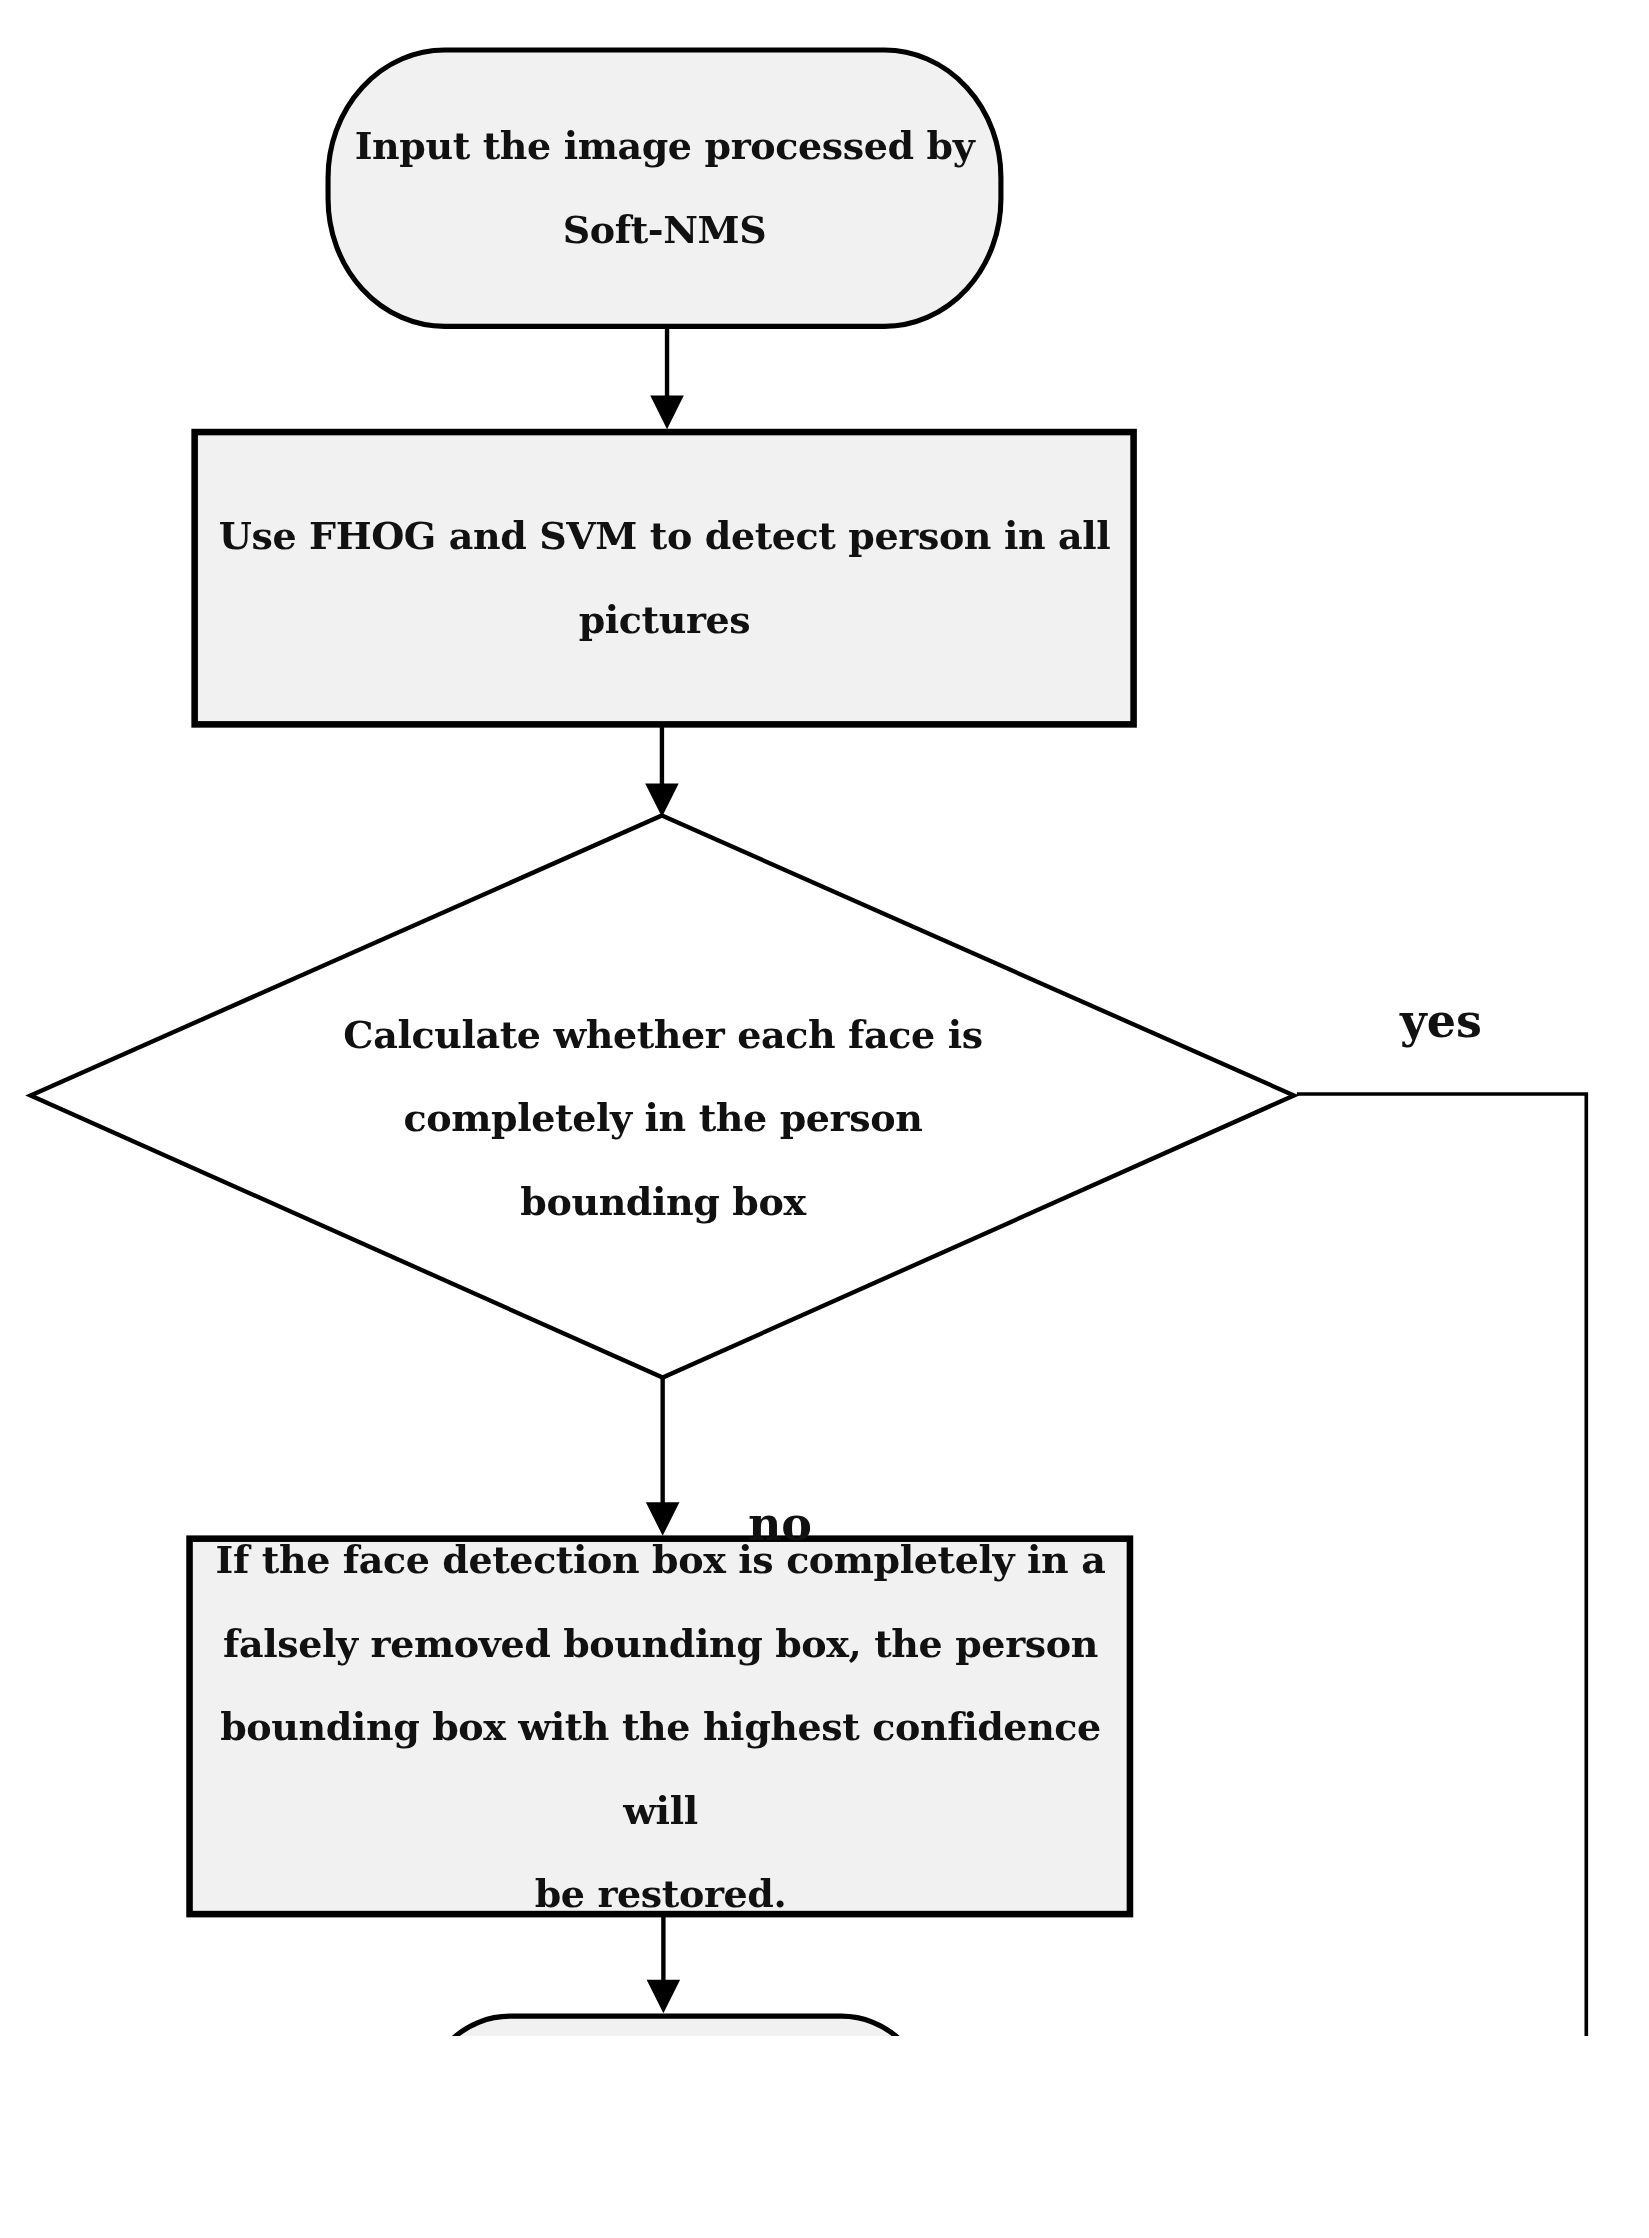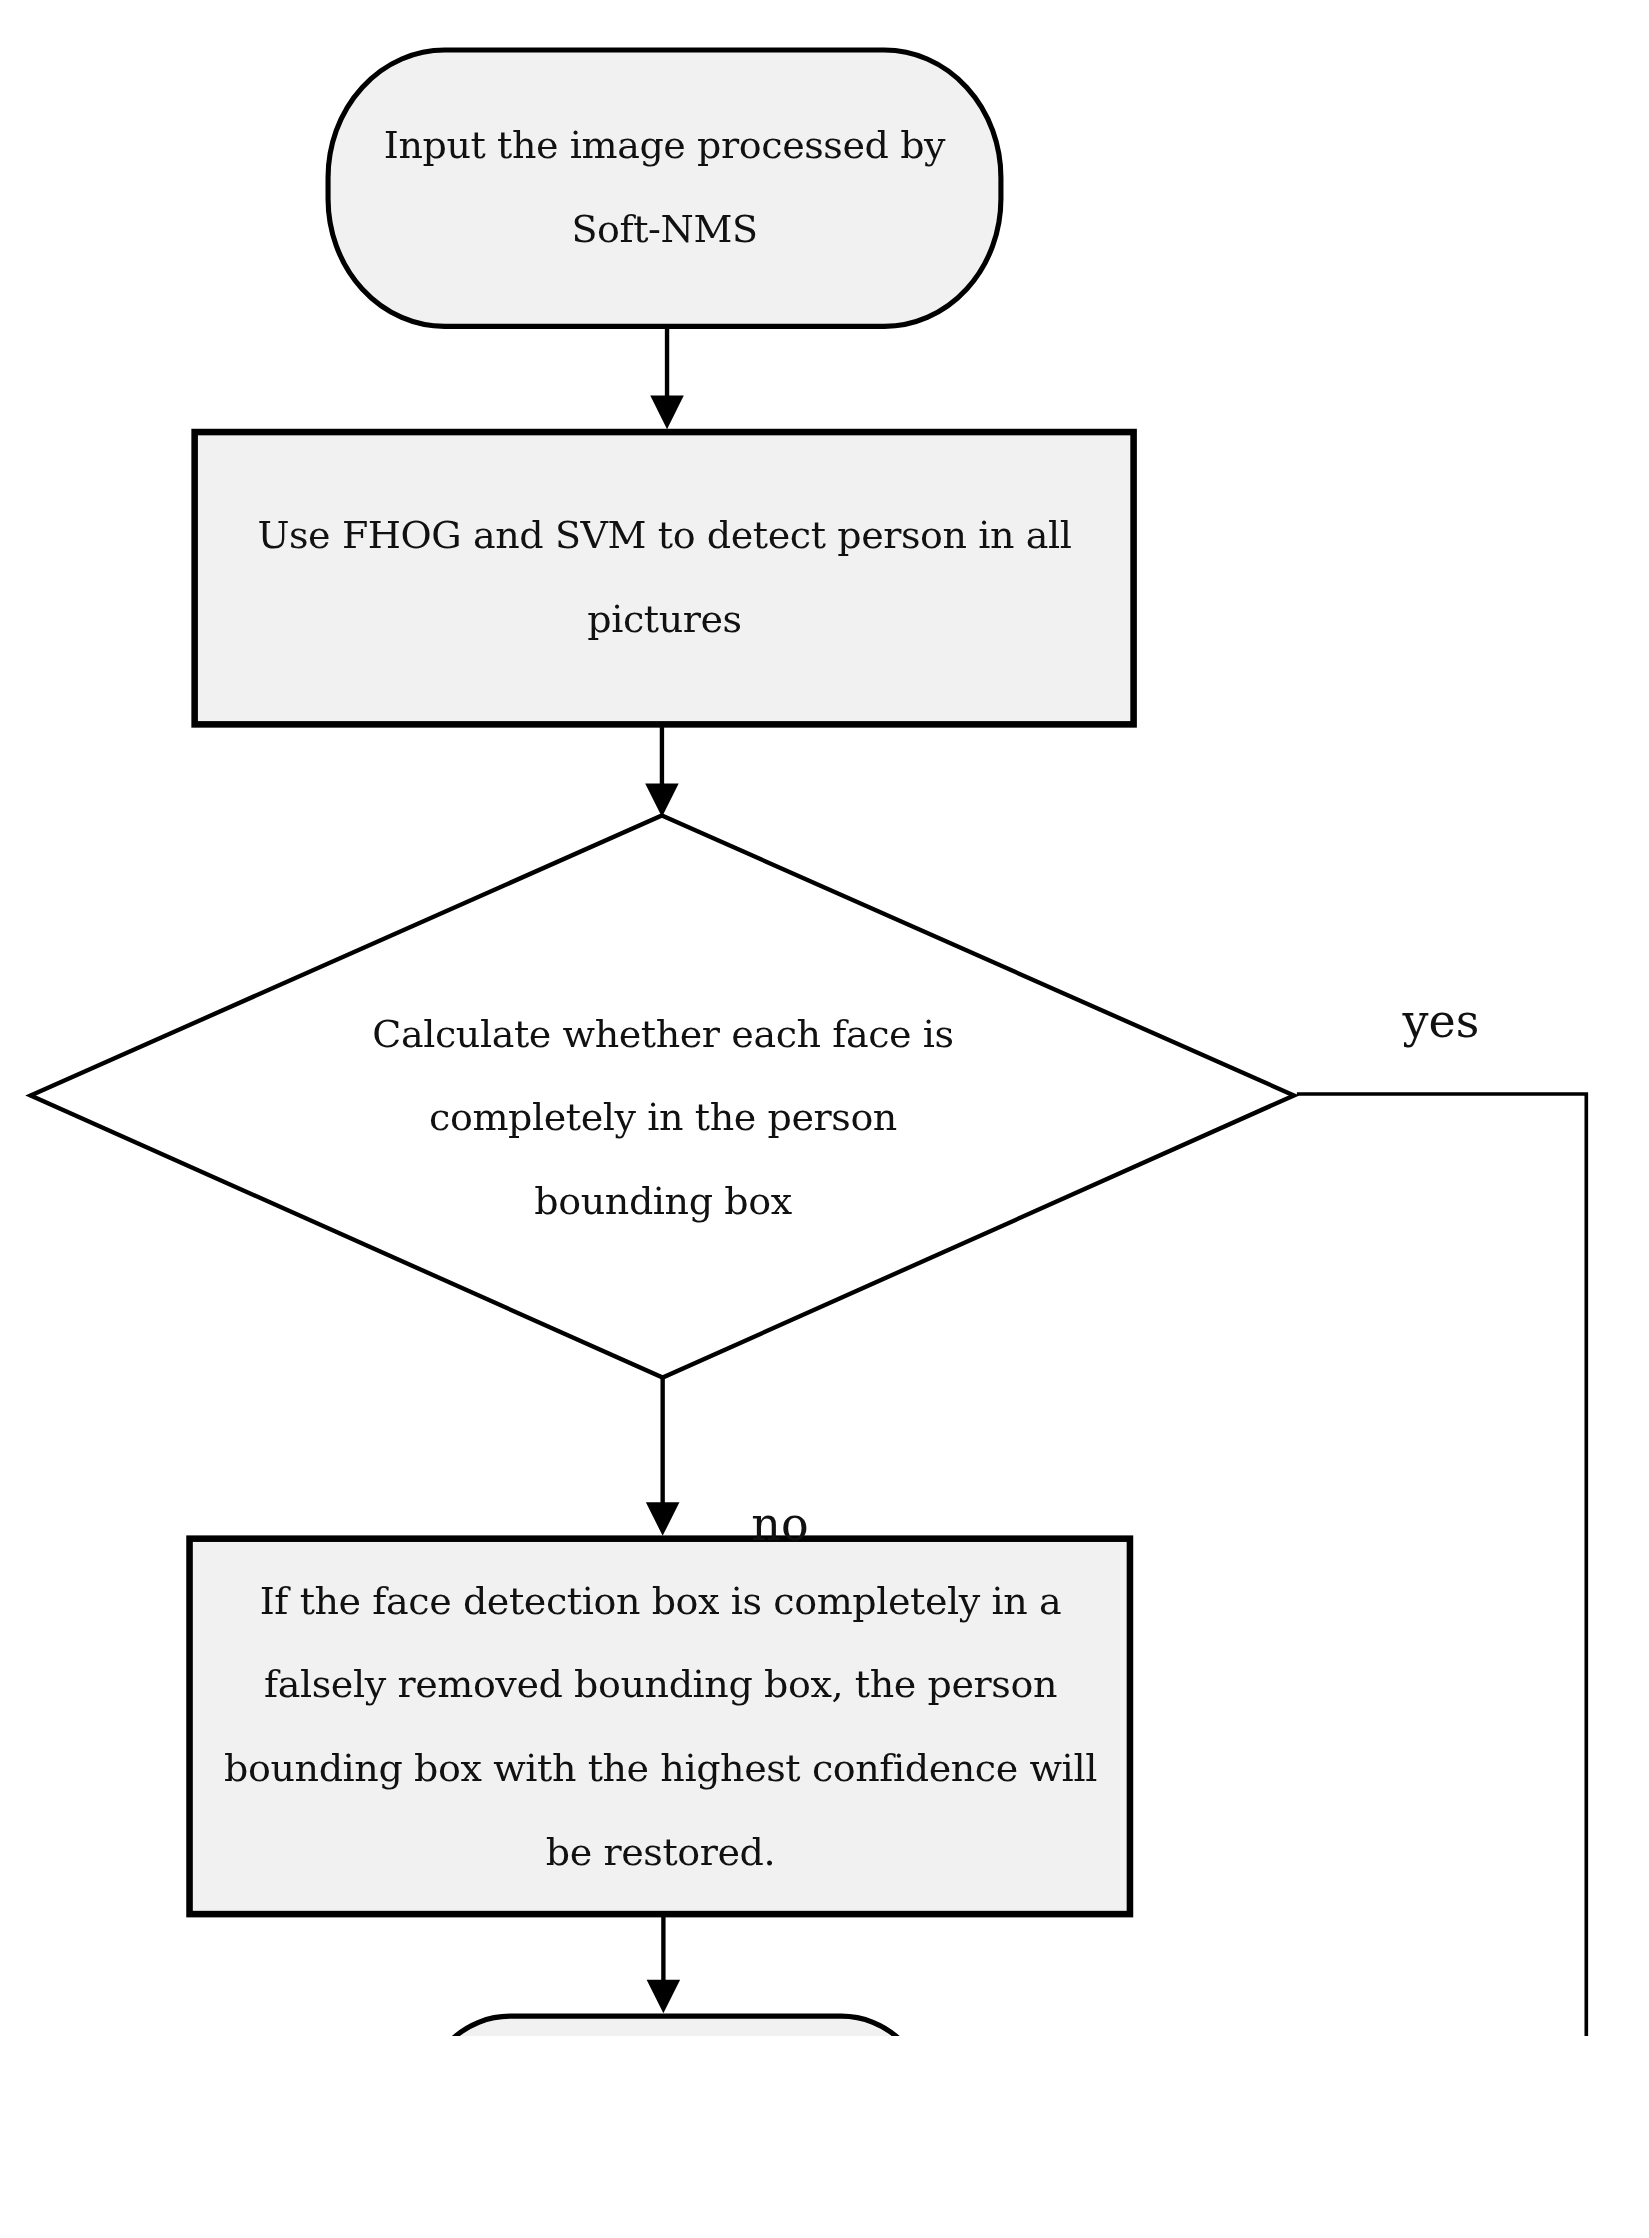--- a/index.html
+++ b/index.html
@@ -8,20 +8,21 @@
     background: #ffffff;
   }
   .canvas {
     position: relative;
     width: 1649px;
     height: 2036px;
     background: #ffffff;
     font-family: "DejaVu Serif", "Liberation Serif", serif;
     color: #111111;
     overflow: hidden;
+    font-weight: bold;
   }
   .canvas svg {
     position: absolute;
     left: 0;
     top: 0;
     width: 1649px;
     height: 2239px;
     display: block;
   }
   .shape {

